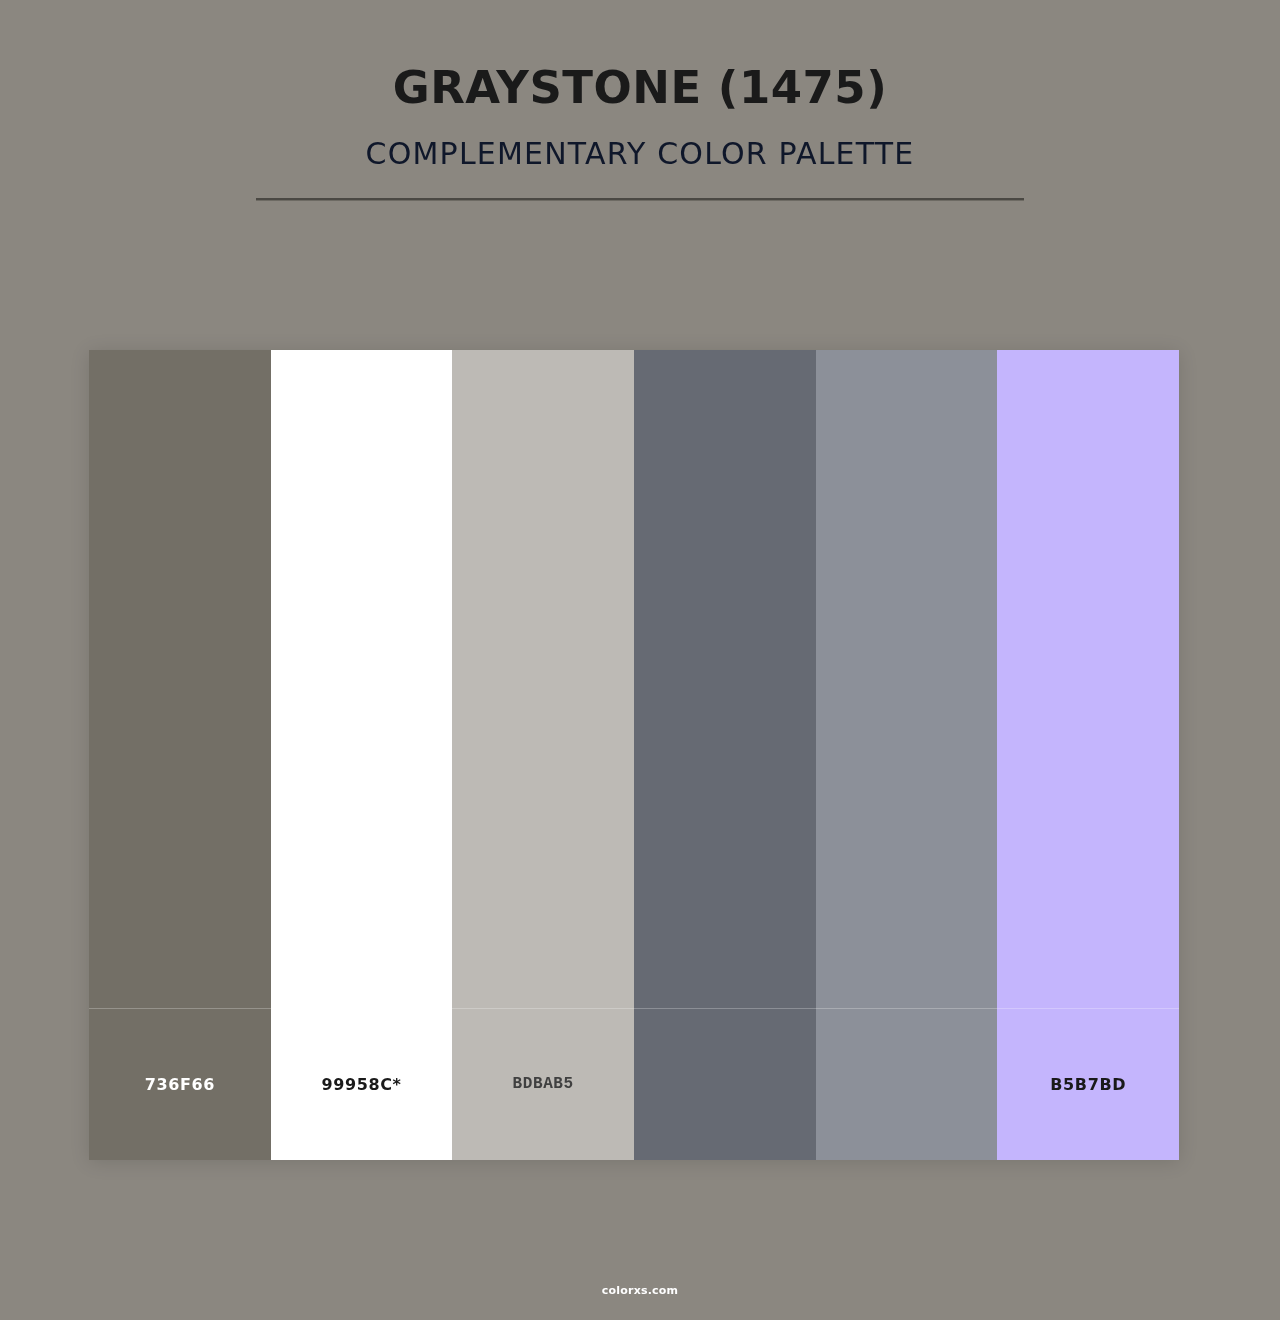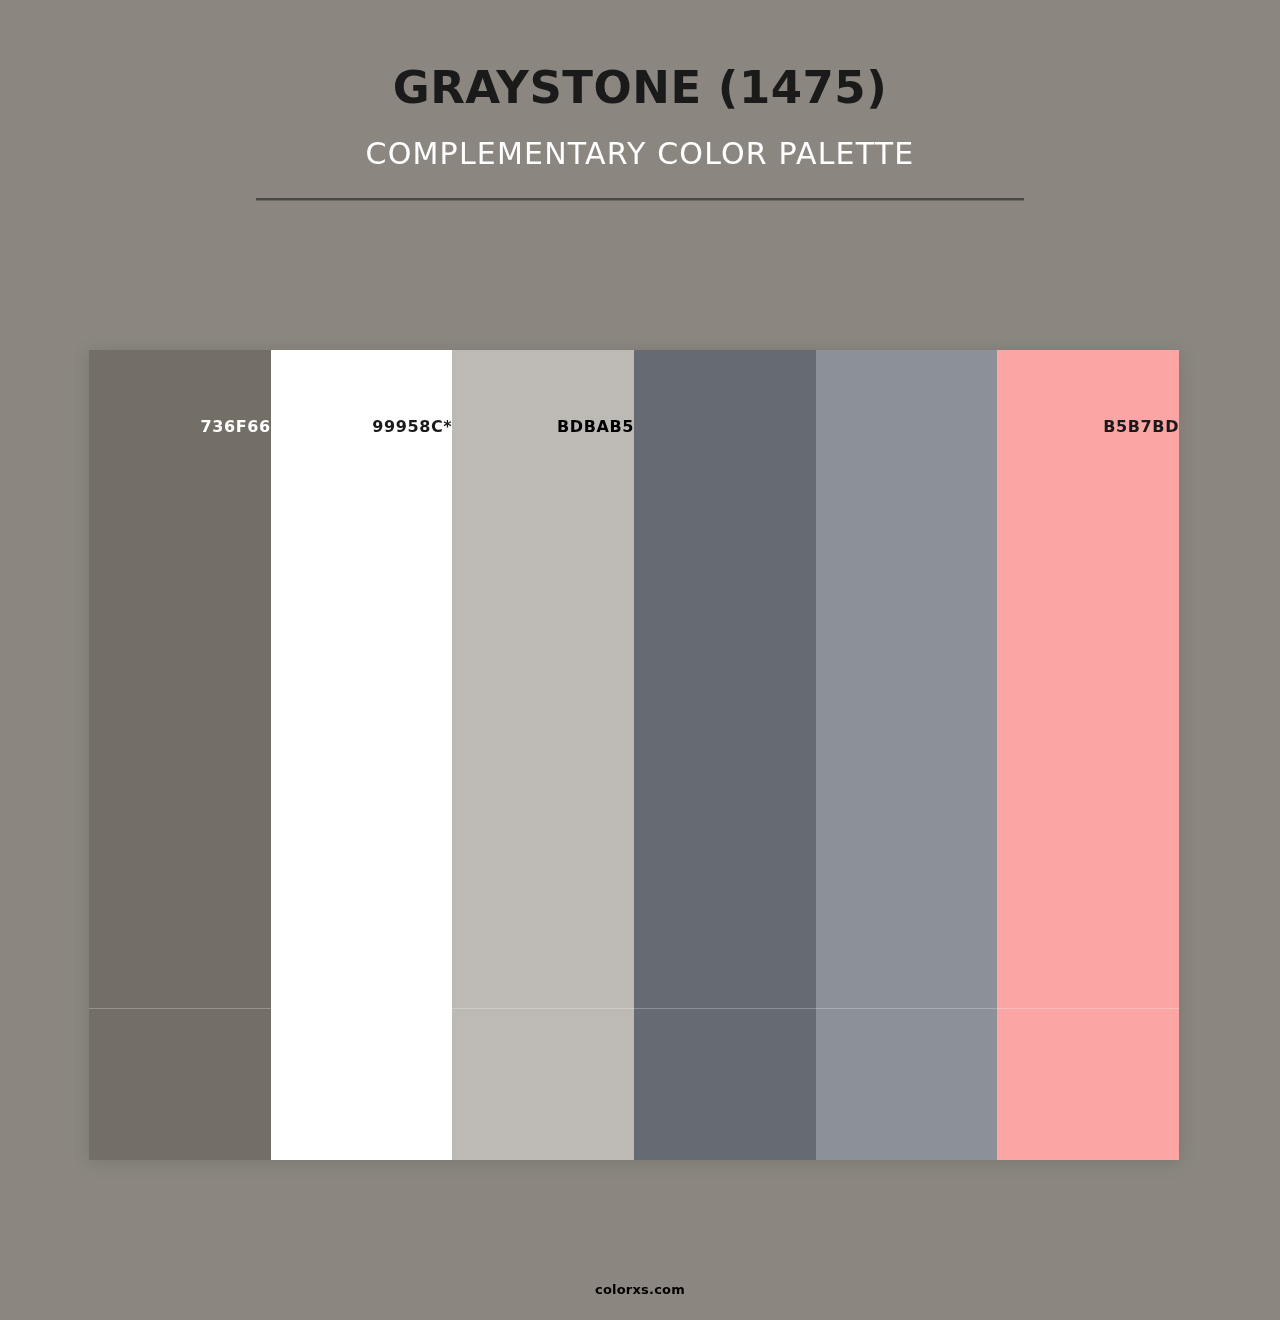--- a/index.html
+++ b/index.html
@@ -29,21 +29,21 @@
     font-weight: 700;
     color: #1a1a1a;
     letter-spacing: 0.5px;
     margin: 0;
     line-height: 1.15;
     font-family: "DejaVu Sans", sans-serif;
   }
   .subtitle {
     font-size: 30px;
     font-weight: 400;
-    color: #ffffff;
+    color: #0f172a;
     letter-spacing: 1.2px;
     margin: 22px 0 0 0;
     line-height: 1.2;
     font-family: "DejaVu Sans", sans-serif;
   }
   .divider {
     width: 768px;
     margin: 26px auto 0 auto;
     border-top: 2px solid #4a4843;
     height: 3px;
@@ -55,21 +55,21 @@
     left: 89px;
     top: 350px;
     width: 1090px;
     height: 810px;
     display: flex;
     box-shadow: 0 2px 18px rgba(0,0,0,0.13);
   }
   .swatch {
     flex: 1 1 0;
     display: flex;
-    flex-direction: row;
+    flex-direction: column;
     position: relative;
   }
   .swatch .band {
     flex: 1 1 auto;
   }
   .swatch .label-area {
     height: 152px;
     display: flex;
     align-items: center;
     justify-content: center;
@@ -89,23 +89,23 @@
     background: rgba(255,255,255,0.25);
   }
   .footer {
     position: absolute;
     bottom: 22px;
     left: 0;
     right: 0;
     text-align: center;
   }
   .footer .brand {
-    font-size: 13px;
+    font-size: 11px;
     font-weight: 700;
-    color: #000000;
+    color: #ffffff;
     letter-spacing: 0.2px;
     font-family: "DejaVu Sans", sans-serif;
   }
 </style>
 </head>
 <body style="background: rgb(139, 135, 128);">
 
 <div class="page">
 
   <div class="header">
@@ -129,35 +129,35 @@
       <div class="sep"></div>
       <div class="label-area">
         <span class="label" style="color: rgb(26, 26, 26);">99958C*</span>
       </div>
     </div>
 
     <div class="swatch" style="background: rgb(189, 186, 181);">
       <div class="band"></div>
       <div class="sep"></div>
       <div class="label-area">
-        <span class="label" style="color: #000000;">BDBAB5</span>
+        <span class="label" style="color: #404040; font-family: Liberation Mono, monospace;">BDBAB5</span>
       </div>
     </div>
 
     <div class="swatch" style="background: rgb(102, 106, 115);">
       <div class="band"></div>
       <div class="sep"></div>
     </div>
 
     <div class="swatch" style="background: rgb(140, 144, 153);">
       <div class="band"></div>
       <div class="sep"></div>
     </div>
 
-    <div class="swatch" style="background: #fca5a5;">
+    <div class="swatch" style="background: #c4b5fd;">
       <div class="band"></div>
       <div class="sep"></div>
       <div class="label-area">
         <span class="label" style="color: rgb(26, 26, 26);">B5B7BD</span>
       </div>
     </div>
 
   </div>
 
   <div class="footer">

